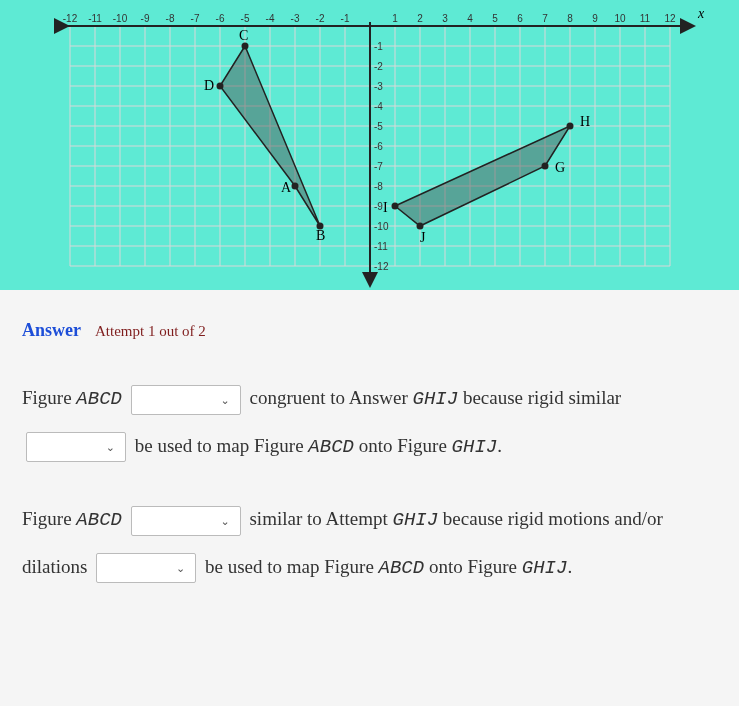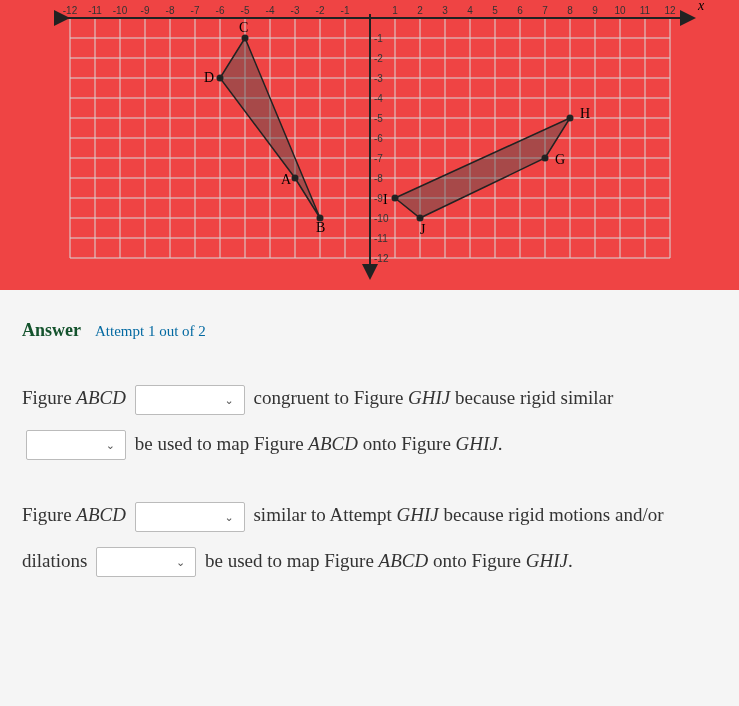--- a/index.html
+++ b/index.html
@@ -8,50 +8,50 @@
     background: #f5f5f5;
     width: 739px;
     height: 706px;
     overflow: hidden;
     color: #222;
   }
   .graph-area {
     position: relative;
     width: 100%;
     height: 290px;
-    background: #ef4444;
-    padding-top: 0;
+    background: #5eead4;
+    padding-top: 8px;
   }
   .graph-svg {
     display: block;
     margin-left: 30px;
   }
   .answer-section {
     padding: 30px 22px 10px 22px;
   }
   .answer-heading {
     margin-bottom: 34px;
   }
   .answer-heading b {
     font-weight: bold;
-    color: #14532d;
+    color: #1d4ed8;
     font-size: 18px;
   }
   .answer-heading span.attempt {
-    color: #0369a1;
+    color: #7f1d1d;
     font-size: 15px;
     margin-left: 10px;
   }
   .paragraph {
     font-size: 19px;
     line-height: 2.4;
     color: #333;
     margin-bottom: 26px;
   }
-  .ital { font-style: italic; }
+  .ital { font-style: italic; font-family: Liberation Mono, monospace; }
   .dropdown {
     display: inline-block;
     min-width: 110px;
     height: 30px;
     border: 1px solid #bbb;
     background: #fff;
     vertical-align: middle;
     position: relative;
     margin: 0 4px;
     border-radius: 2px;
@@ -184,21 +184,21 @@
 
 <div class="answer-section">
   <div class="answer-heading">
     <b>Answer</b>
     <span class="attempt">Attempt 1 out of 2</span>
   </div>
 
   <div class="paragraph">
     <span>Figure </span><span class="ital">ABCD</span>
     <span class="dropdown"><span class="chev">⌄</span></span>
-    <span> congruent to Figure </span><span class="ital">GHIJ</span>
+    <span> congruent to Answer </span><span class="ital">GHIJ</span>
     <span> because rigid similar </span>
     <span class="dropdown small"><span class="chev">⌄</span></span>
     <span> be used to map Figure </span><span class="ital">ABCD</span>
     <span> onto Figure </span><span class="ital">GHIJ</span><span>.</span>
   </div>
 
   <div class="paragraph">
     <span>Figure </span><span class="ital">ABCD</span>
     <span class="dropdown"><span class="chev">⌄</span></span>
     <span> similar to Attempt </span><span class="ital">GHIJ</span>

